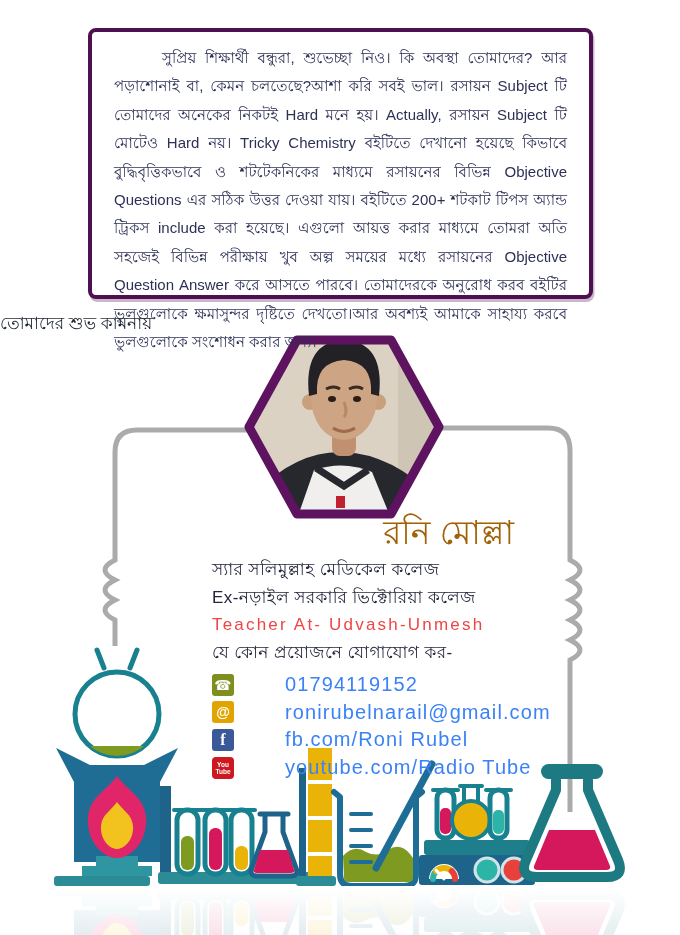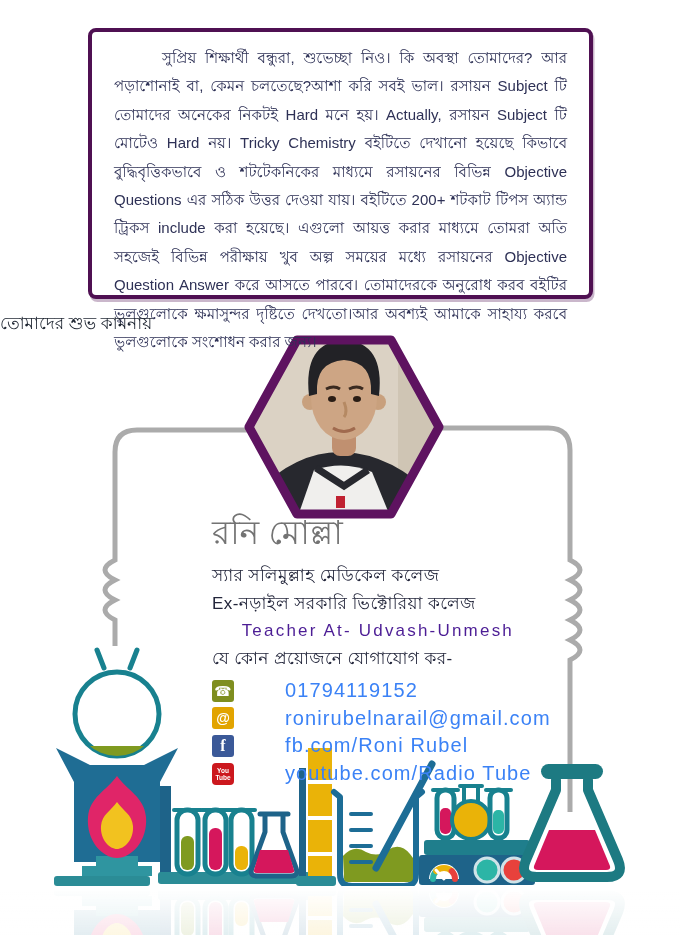--- a/index.html
+++ b/index.html
@@ -8,23 +8,23 @@
   .deco{position:absolute;left:0;top:0;z-index:1;}
   .preface-box{position:absolute;left:88px;top:28px;width:505px;height:271px;z-index:2;
 ated        box-sizing:border-box;}
   .preface-box{border:4.5px solid #4f1052;border-radius:8px;box-sizing:border-box;
         padding:12px 22px 0 22px;background:#fff;box-shadow:1.5px 3px 0 rgba(79,16,82,.30);}
   .preface-box p{margin:0;font-size:15px;line-height:28.4px;text-align:justify;
         text-indent:48px;color:#2e3156;}
   .wish{position:absolute;left:0;right:0;top:310px;text-align:left;font-size:17px;
         color:#1d2430;z-index:2;}
   .author-block{position:absolute;left:212px;top:512px;width:302px;color:#23263b;z-index:2;}
-  .author-name{font-size:33px;line-height:42px;text-align:left;margin-bottom:8px;color:#737373;}
+  .author-name{font-size:33px;line-height:42px;text-align:right;margin-bottom:2px;color:#a16207;}
   .author-line{font-size:17px;line-height:27.5px;letter-spacing:.4px;white-space:nowrap;}
-  .author-line.latin{letter-spacing:2.2px;color:#4c1d95;text-align:right;}
+  .author-line.latin{letter-spacing:2.2px;color:#ef4444;}
   .contacts{margin-top:5px;}
   .crow{display:flex;align-items:center;gap:11px;height:27.6px;}
   .cic{width:22px;height:22px;border-radius:3px;color:#fff;display:flex;align-items:center;
        justify-content:center;flex:0 0 22px;box-sizing:border-box;}
   .ic-phone{background:#7f8e1f;font-size:14px;}
   .ic-at{background:#e2a400;font-weight:bold;font-size:14px;}
   .ic-fb{background:#3b5998;font-weight:bold;font-size:16px;font-family:"Liberation Serif",serif;}
   .ic-yt{background:#cc181e;flex-direction:column;gap:0;line-height:7px;border-radius:4px;}
   .ic-yt span{font-size:6.5px;font-weight:bold;display:block;letter-spacing:0;}
   .cval{font-size:20px;letter-spacing:1.1px;color:#3b82f6;white-space:nowrap;margin-left:40px;}

